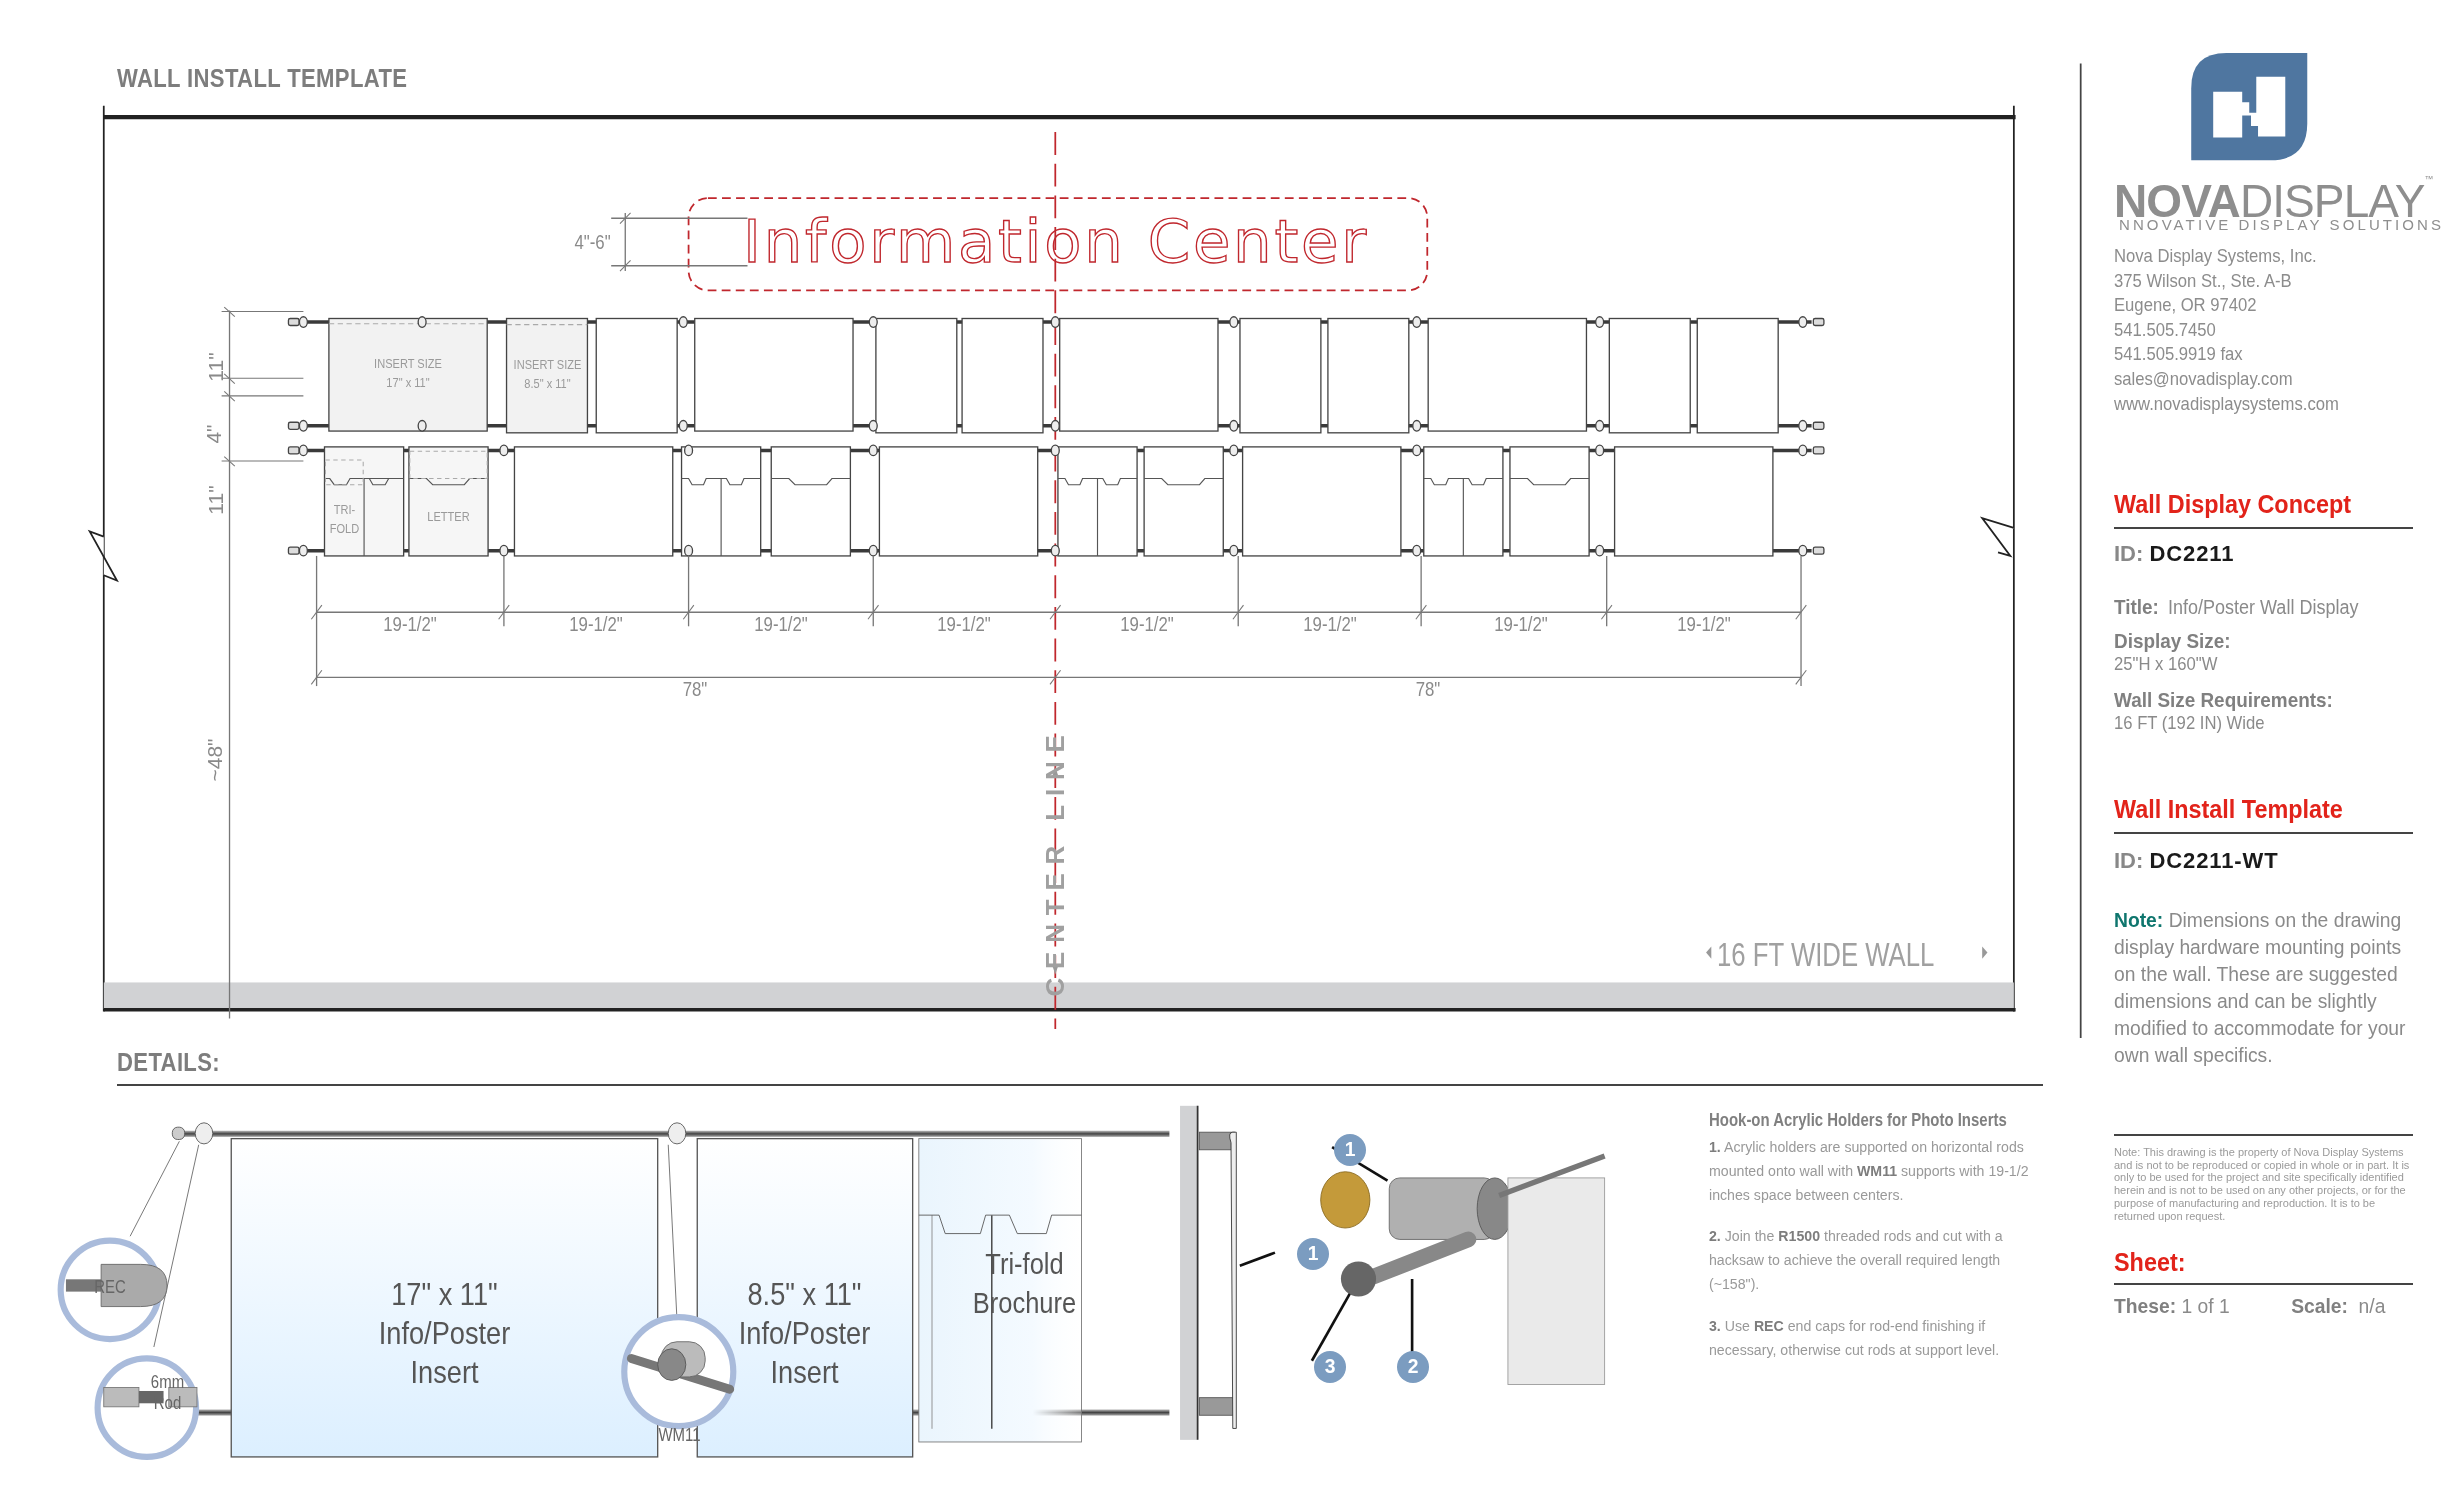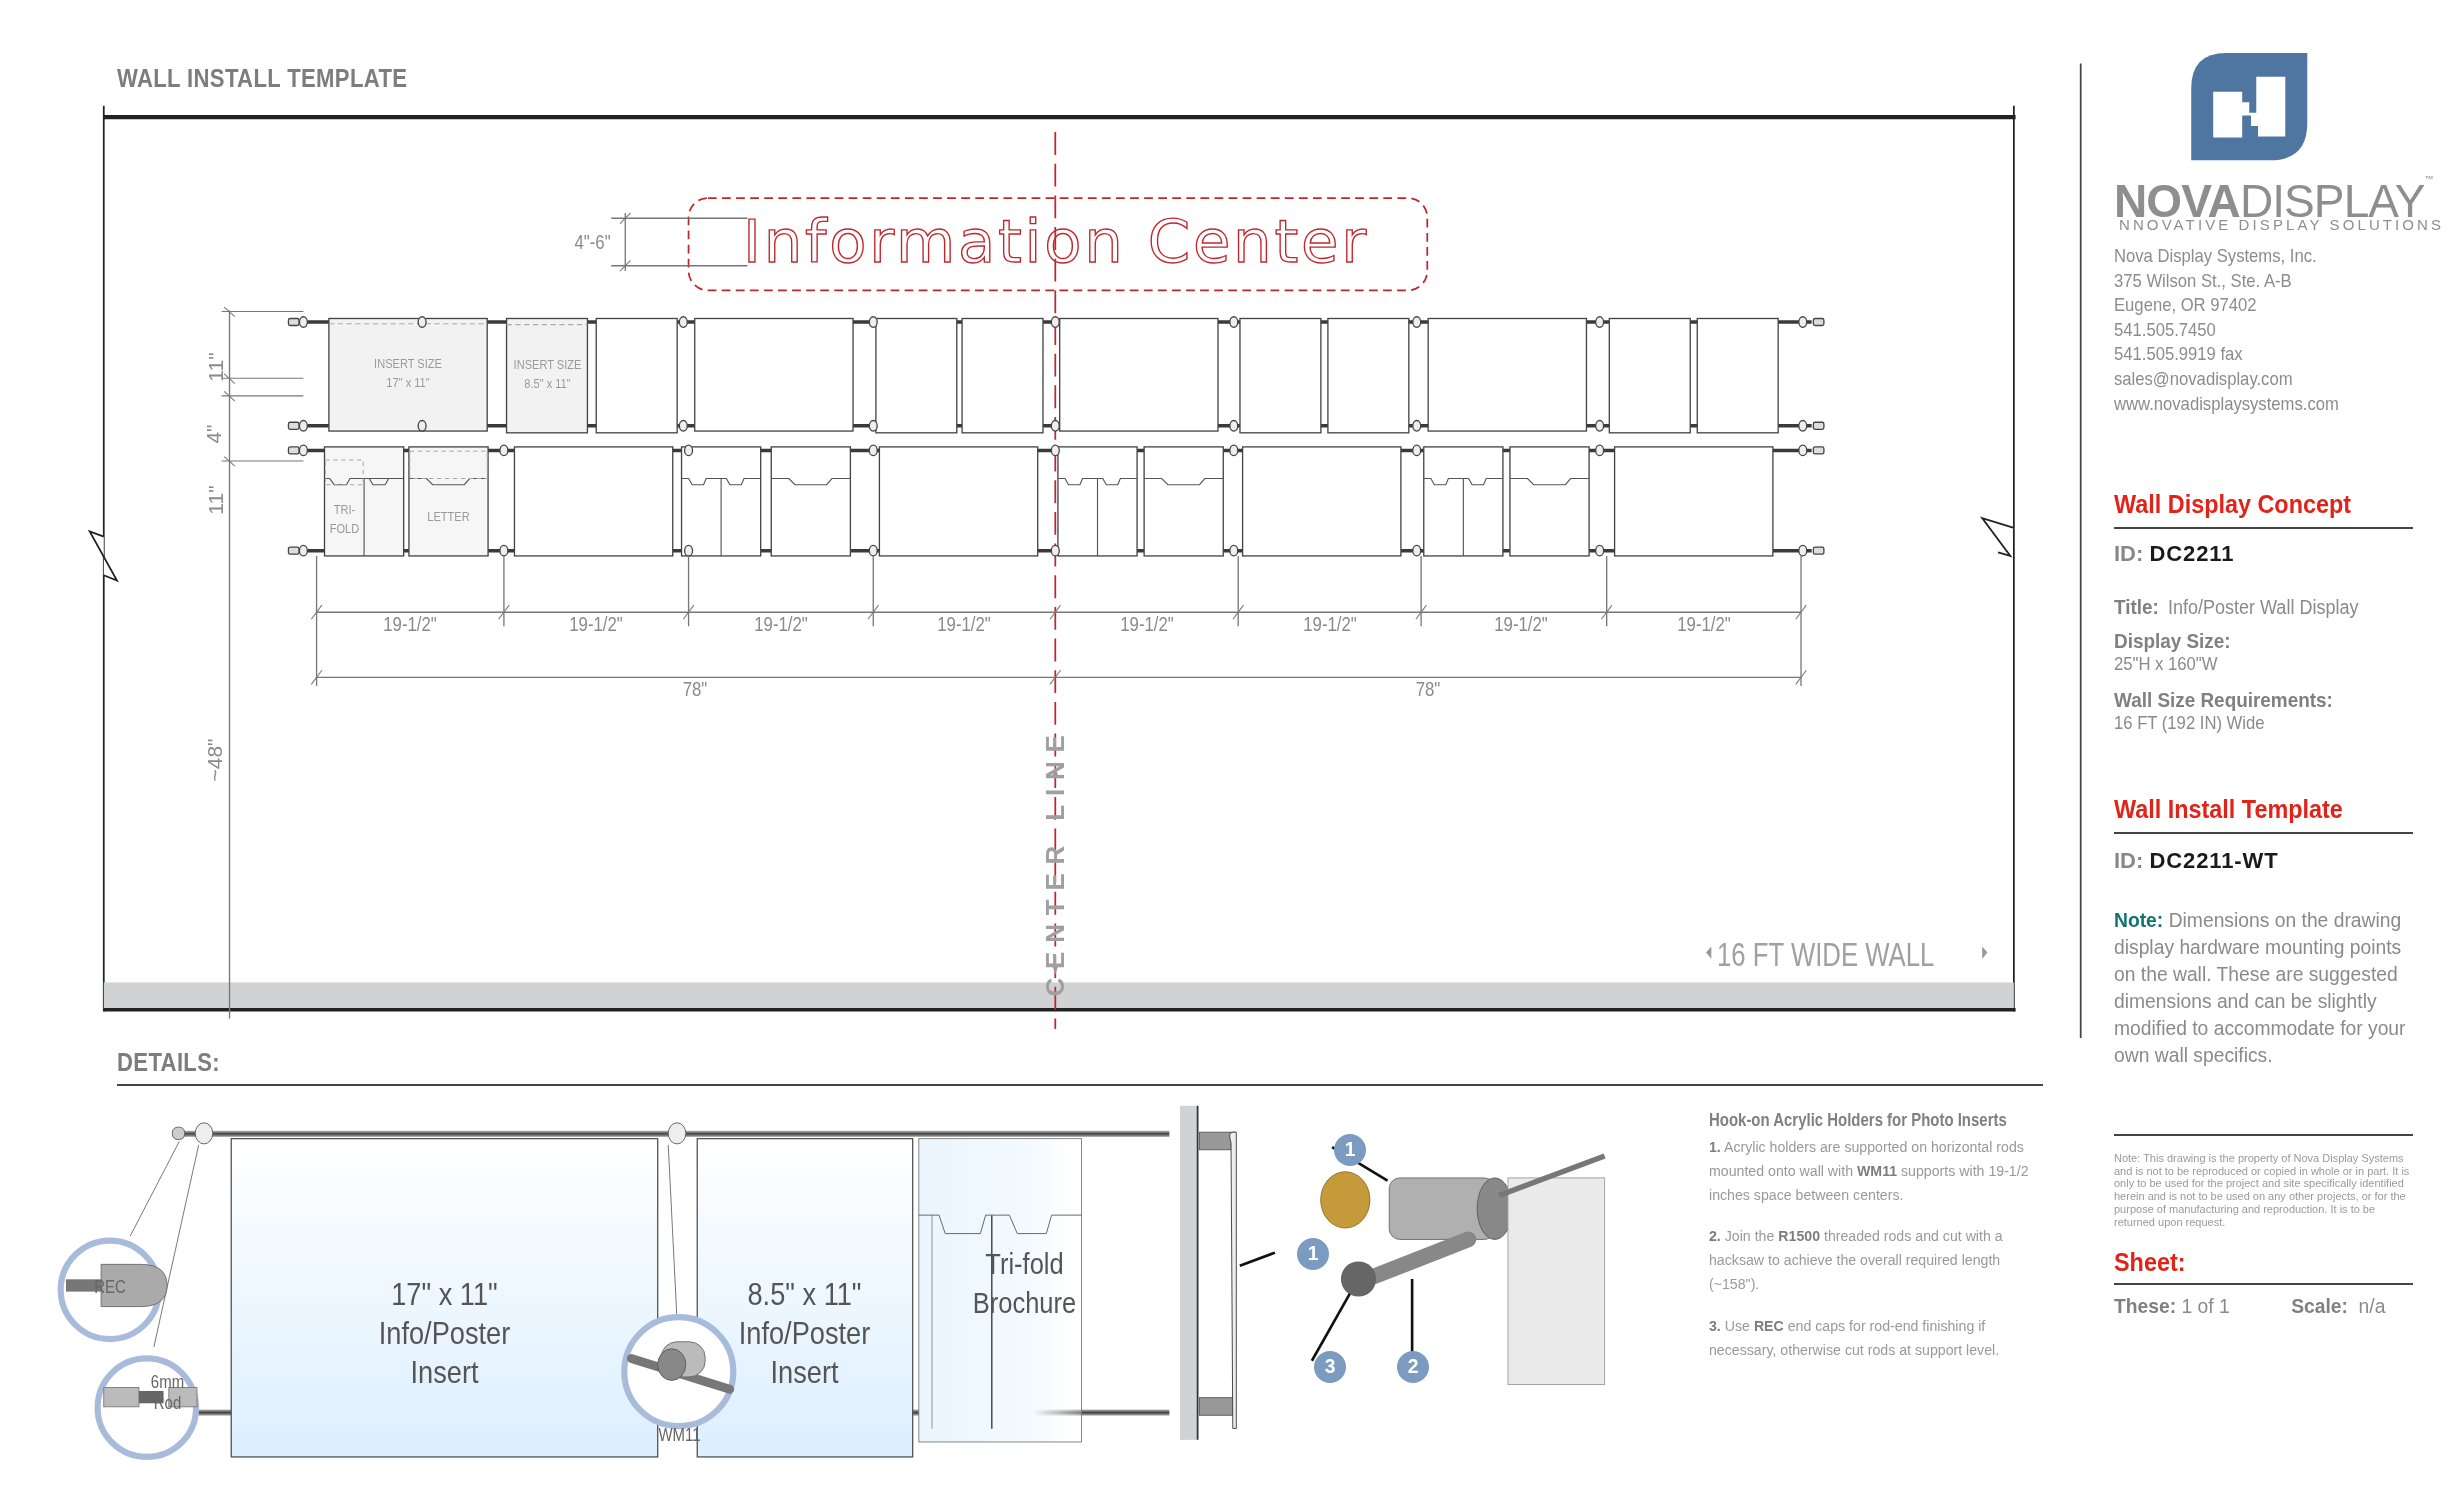--- a/index.html
+++ b/index.html
@@ -415,21 +415,21 @@
     <span>ID:</span> <b>DC2211-WT</b>
   </div>
   <div class="note" style="margin-top:33px;width:308px;">
     <b>Note:</b>
     <span>Dimensions on the drawing display hardware mounting points on the wall. These are suggested dimensions and can be slightly modified to accommodate for your own wall specifics.</span>
   </div>
 </div>
 
 <div class="abs side" style="top:1134px;">
   <div class="rule"></div>
-  <div class="legal" style="margin-top:16px;width:303px;">Note: This drawing is the property of Nova Display Systems and is not to be reproduced or copied in whole or in part. It is only to be used for the project and site specifically identified herein and is not to be used on any other projects, or for the purpose of manufacturing and reproduction. It is to be returned upon request.</div>
+  <div class="legal" style="margin-top:10px;width:303px;">Note: This drawing is the property of Nova Display Systems and is not to be reproduced or copied in whole or in part. It is only to be used for the project and site specifically identified herein and is not to be used on any other projects, or for the purpose of manufacturing and reproduction. It is to be returned upon request.</div>
 </div>
 
 <div class="abs side" style="top:1247px;">
   <div class="red-h">Sheet:</div>
   <div class="rule" style="margin-top:5.3px;"></div>
   <div style="margin-top:10.6px;white-space:nowrap;font-size:19.3px;">
     <b style="color:#808080;">These:</b>
     <span style="color:#8a8a8a;">1 of 1</span>
     <b style="color:#808080;margin-left:56px;">Scale:</b>
     <span style="color:#8a8a8a;margin-left:5.3px;">n/a</span>

